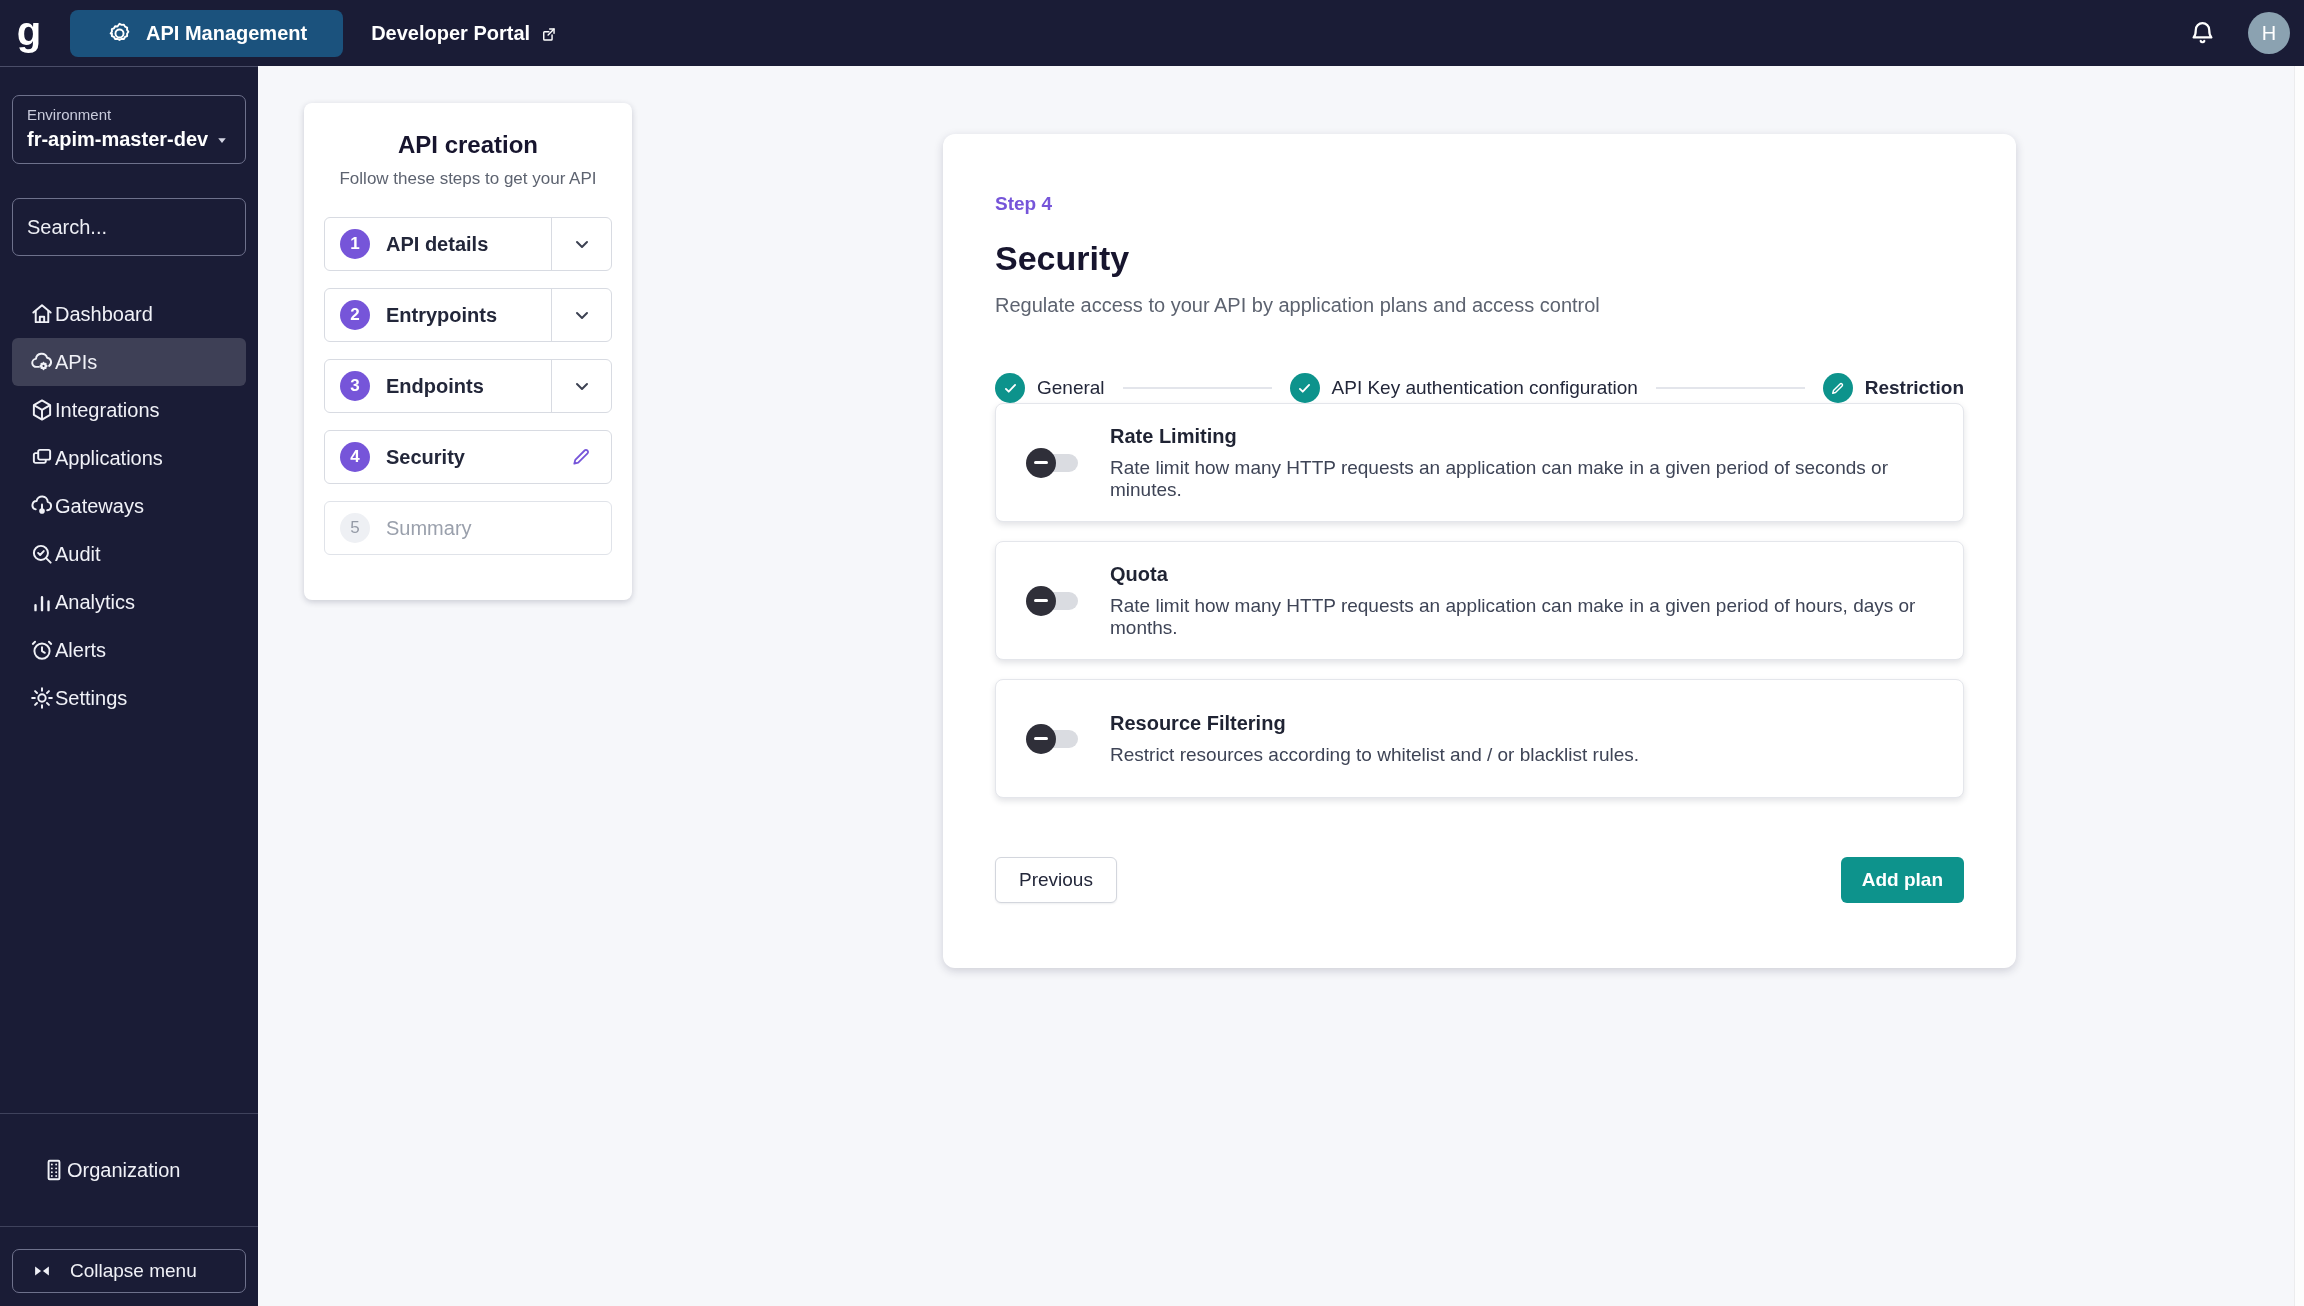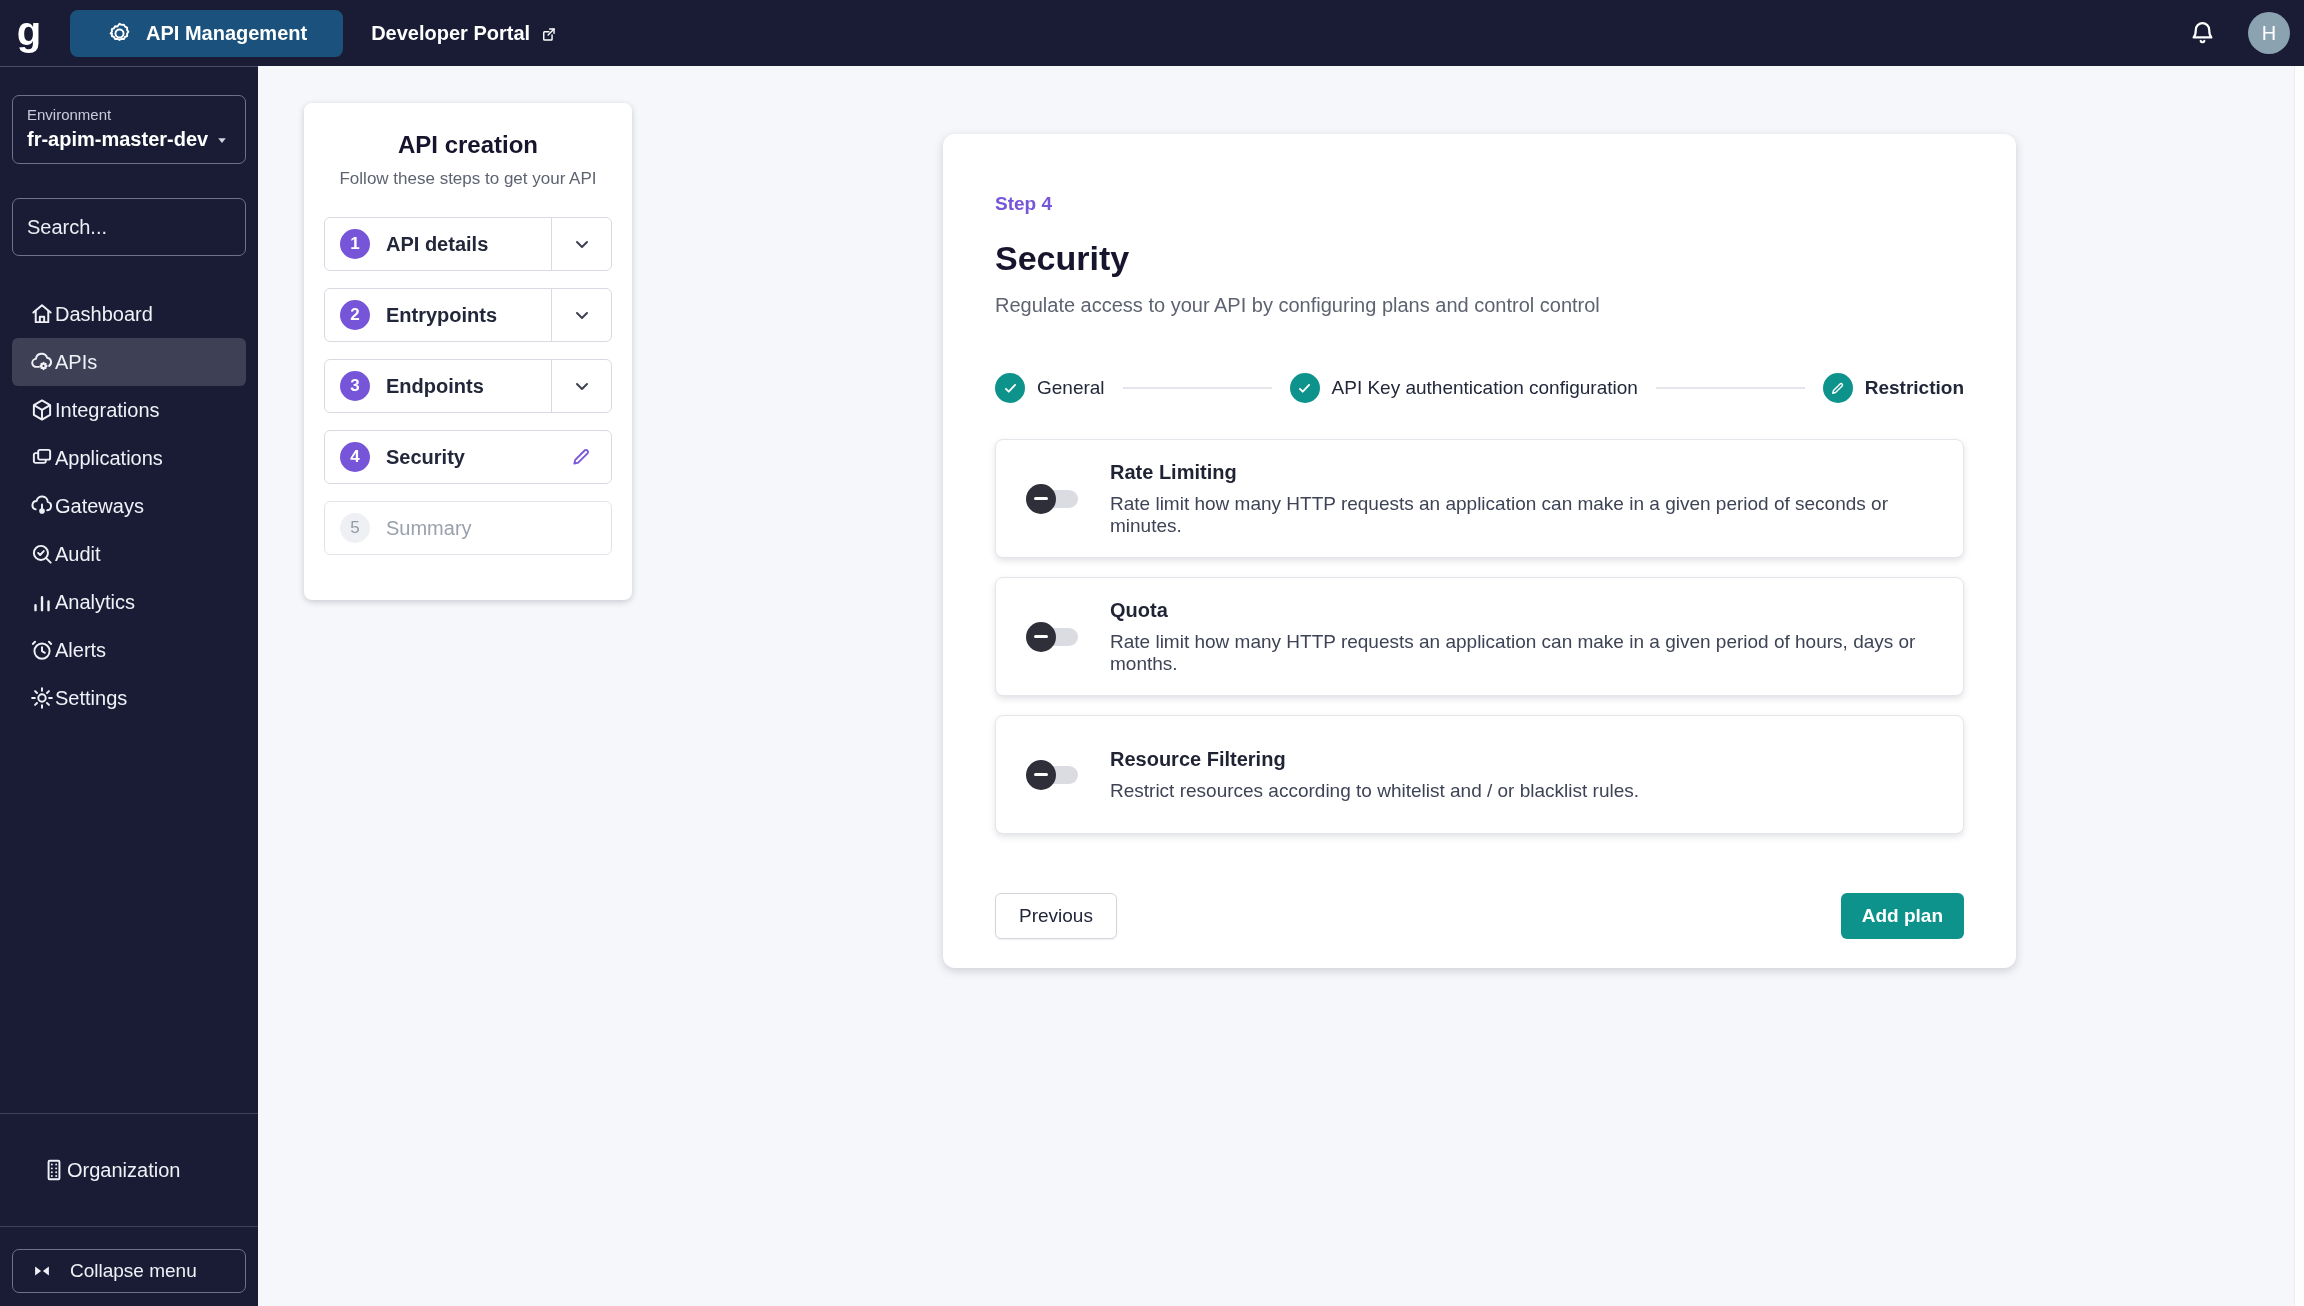--- a/index.html
+++ b/index.html
@@ -72,21 +72,21 @@
   .content-desc { font-size: 20px; color: #5D6370; margin-top: 16px; }
 
   .stepper { margin-top: 56px; display: flex; align-items: center; }
   .sstep { display: flex; align-items: center; gap: 12px; cursor: pointer; }
   .scircle { width: 30px; height: 30px; border-radius: 50%; background: #0D938C; display: flex; align-items: center; justify-content: center; flex: none; color: #fff; }
   .scircle svg { width: 17px; height: 17px; }
   .slabel { font-size: 19px; color: #23273A; white-space: nowrap; }
   .sstep.current .slabel { font-weight: 700; }
   .sline { flex: 1; height: 2px; background: #E3E5EB; margin: 0 18px; }
 
-  .options { margin-top: 36px; }
+  .options { }
   .opt-card { border: 1px solid #E4E6EB; border-radius: 8px; box-shadow: 0 3px 6px rgba(30,35,60,.13); height: 119px; display: flex; align-items: center; padding: 0 28px 0 30px; margin-bottom: 19px; background: #fff; }
   .toggle { width: 54px; height: 30px; position: relative; flex: none; cursor: pointer; }
   .toggle-track { position: absolute; left: 5px; top: 6px; width: 47px; height: 18px; border-radius: 9px; background: #DADCE1; }
   .toggle-thumb { position: absolute; left: 0; top: 0; width: 30px; height: 30px; border-radius: 50%; background: #2F2F39; display: flex; align-items: center; justify-content: center; }
   .toggle-minus { width: 14px; height: 3px; border-radius: 2px; background: #fff; }
   .opt-text { margin-left: 30px; }
   .opt-title { font-size: 20px; font-weight: 700; color: #1F2333; }
   .opt-desc { font-size: 19px; color: #3E4456; margin-top: 9px; }
 
   .actions { margin-top: 59px; display: flex; justify-content: space-between; align-items: center; }
@@ -344,21 +344,21 @@
             <span class="step-num">5</span>
             <span class="step-label">Summary</span>
           </div>
         </div>
       </div>
     </section>
 
     <section class="content-card">
       <div class="step-tag">Step 4</div>
       <h1 class="content-title">Security</h1>
-      <p class="content-desc">Regulate access to your API by configuring plans and control control</p>
+      <p class="content-desc">Regulate access to your API by application plans and access control</p>
 
       <div class="stepper">
         <div class="sstep">
           <span class="scircle">
             <svg viewBox="0 0 24 24" fill="none" stroke="currentColor" stroke-width="2.6" stroke-linecap="round" stroke-linejoin="round">
                 <path d="m5.5 12.5 4 4 9-9.5"></path>
               </svg>
           </span>
           <span class="slabel">General</span>
         </div>

